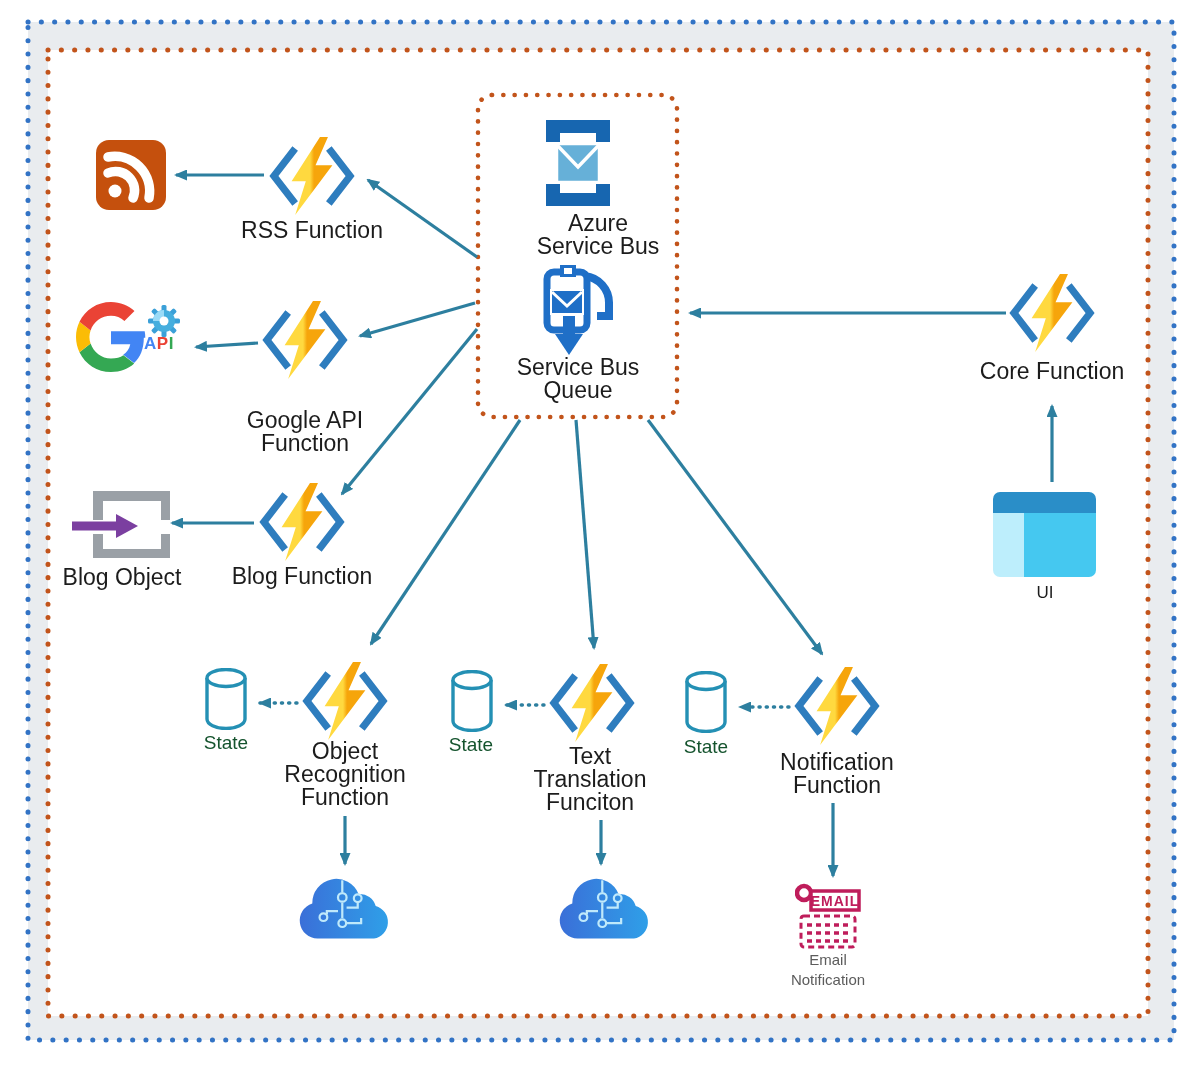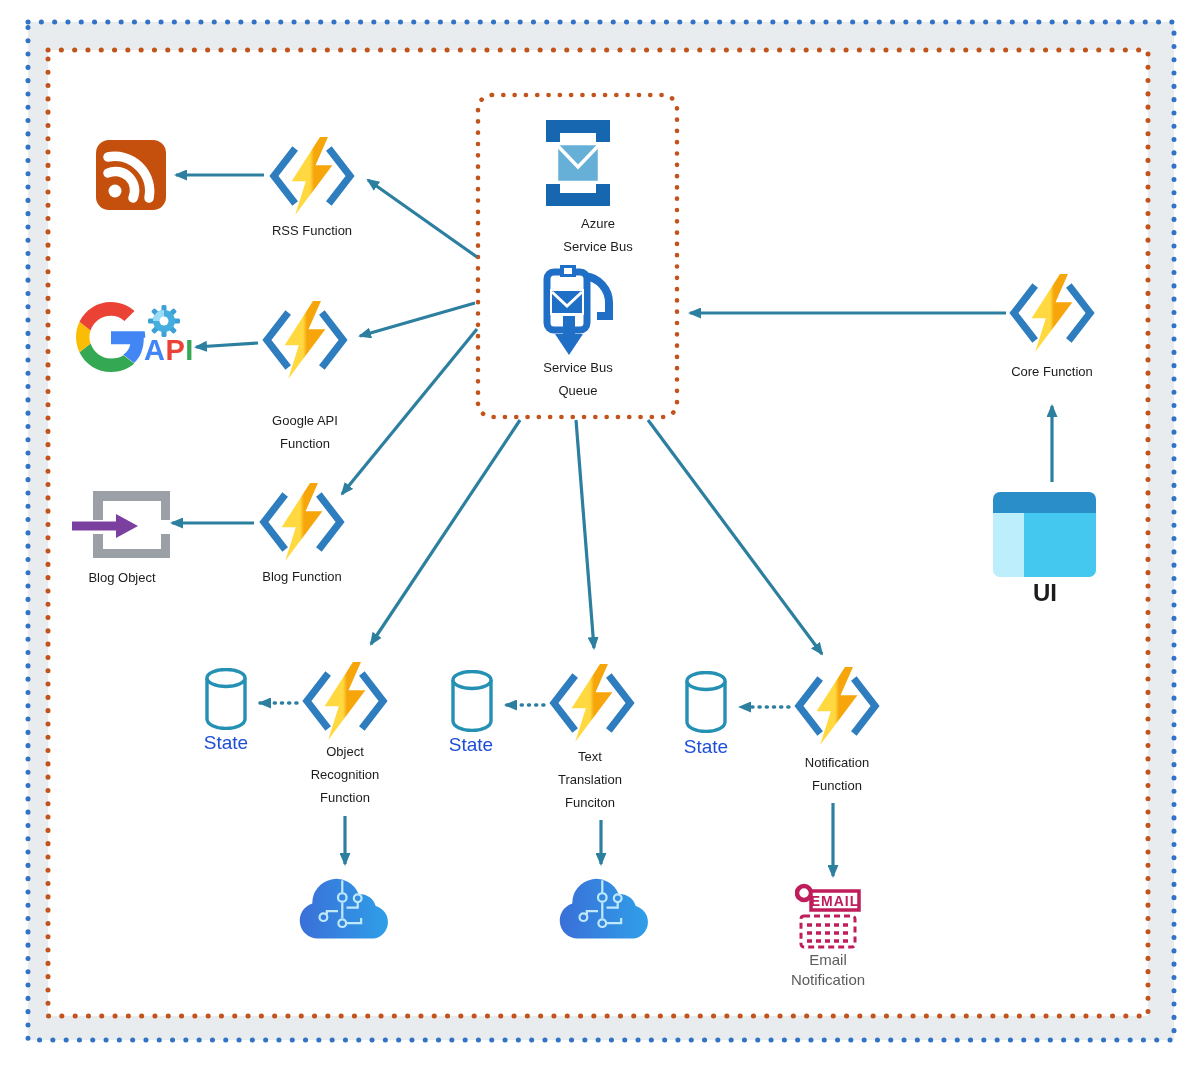--- a/index.html
+++ b/index.html
@@ -1,23 +1,23 @@
 <!DOCTYPE html>
 <html><head>
 <meta charset="utf-8">
 <style>
   html,body { margin:0; padding:0; background:#ffffff; font-family:"Liberation Sans",sans-serif; }
   #stage { position:relative; width:1200px; height:1070px; background:#ffffff; overflow:hidden; }
   .abs { position:absolute; }
   .label { position:absolute; text-align:center; white-space:pre-line;
-           font-size:13px; line-height:23px; color:#1c1c1c; }
-  .label.state { font-size:19px; line-height:24px; color:#1d4ed8; }
+           font-size:23px; line-height:23px; color:#1c1c1c; }
+  .label.state { font-size:19px; line-height:24px; color:#14532d; }
   .label.gray  { font-size:15px; line-height:20px; color:#5c5c5c; }
-  .label.bold  { font-weight:bold; font-size:24px; }
-  .api-text { position:absolute; font-weight:bold; font-size:29px; letter-spacing:0.5px; }
+  .label.bold  { font-weight:normal; font-size:17px; }
+  .api-text { position:absolute; font-weight:bold; font-size:17px; letter-spacing:0.5px; }
   .api-text .a { color:#4285f4; } .api-text .p { color:#ea4335; } .api-text .i { color:#34a853; }
   .ui-box { position:absolute; border-radius:7px; overflow:hidden; }
   .ui-top { position:absolute; left:0; top:0; width:100%; height:21px; background:#2a8ec8; }
   .ui-left { position:absolute; left:0; top:21px; width:31px; height:64px; background:#bdeefc; }
   .ui-body { position:absolute; left:31px; top:21px; width:72px; height:64px; background:#45c8f0; }
   svg { display:block; }
 </style>
 </head>
 <body>
 

